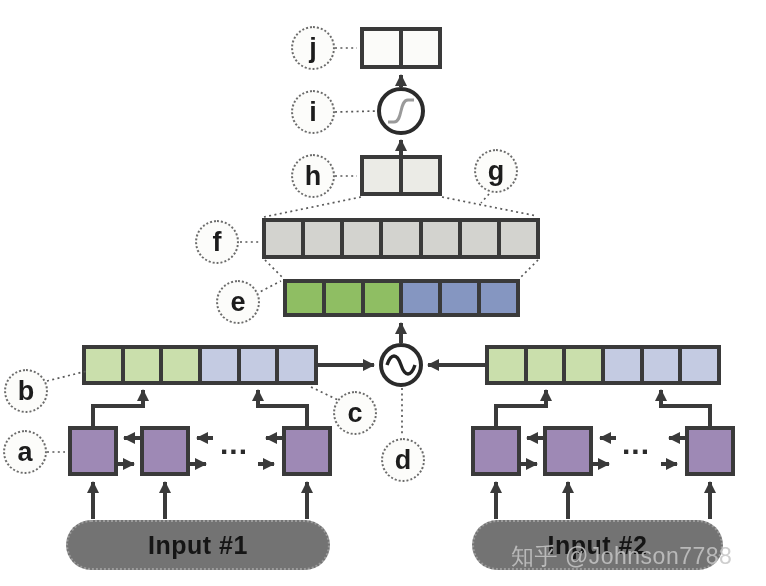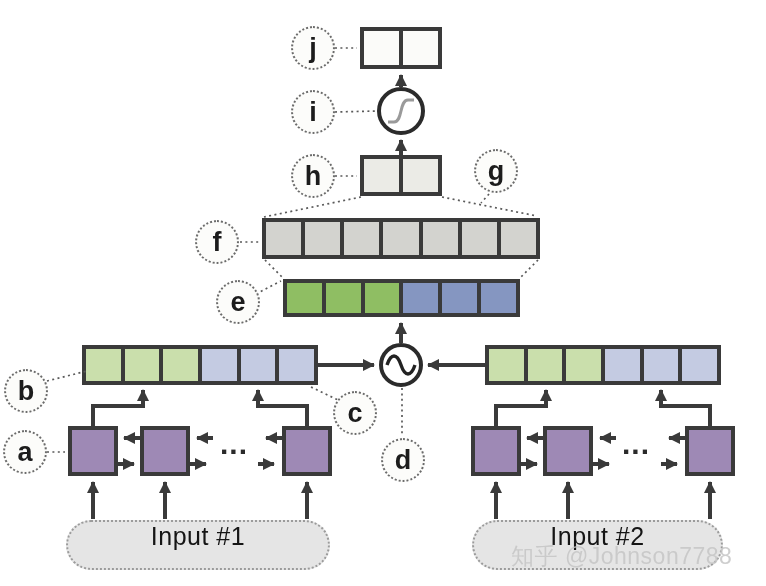--- a/index.html
+++ b/index.html
@@ -14,22 +14,22 @@
   .rnn-cell{position:absolute;width:50px;height:50px;box-sizing:border-box;
             border:4px solid #3a3a3a;background:#9e89b5;z-index:2;}
 
   
   .lbl{position:absolute;width:44px;height:44px;border-radius:50%;
        border:2px dotted #6b6b6b;background:#fcfcfa;display:flex;align-items:center;justify-content:center;
        font-size:27px;font-weight:600;color:#1c1c1c;z-index:4;box-sizing:border-box;line-height:1;}
 
   
   .pill{position:absolute;height:50px;box-sizing:border-box;border:2px dotted #9b9b9b;border-radius:26px;
-        background:#e5e5e5;display:flex;justify-content:center;
-        font-size:25px;font-weight:400;color:#151515;z-index:1;letter-spacing:0.5px;}
+        background:#737373;display:flex;align-items:center;justify-content:center;
+        font-size:25px;font-weight:700;color:#151515;z-index:1;letter-spacing:0.5px;}
 
   .dots{position:absolute;z-index:4;font-size:30px;font-weight:700;color:#2a2a2a;
         letter-spacing:1px;line-height:1;}
 
   .watermark{position:absolute;z-index:6;font-size:23px;color:#c6c6c6;opacity:0.85;
              white-space:nowrap;letter-spacing:0.5px;}
 
   svg.layer{position:absolute;left:0;top:0;z-index:3;pointer-events:none;}
 </style>
 </head>

